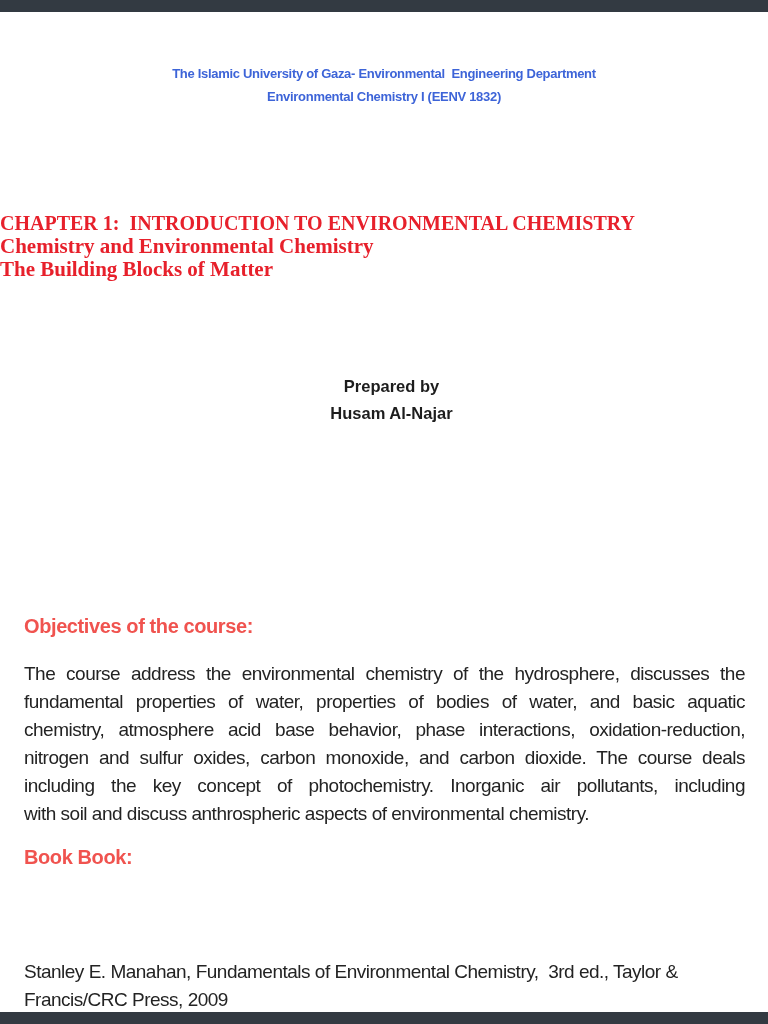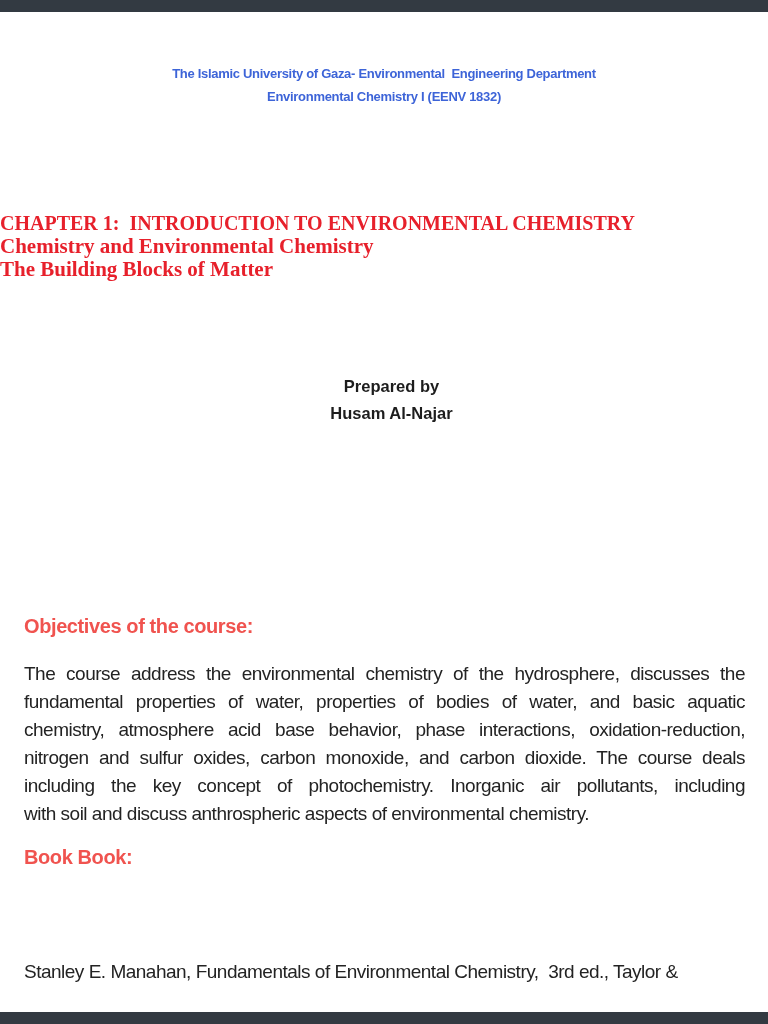--- a/index.html
+++ b/index.html
@@ -101,18 +101,19 @@
       <div class="para-line">chemistry, atmosphere acid base behavior, phase interactions, oxidation-reduction,</div>
       <div class="para-line">nitrogen and sulfur oxides, carbon monoxide, and carbon dioxide. The course deals</div>
       <div class="para-line">including the key concept of photochemistry. Inorganic air pollutants, including</div>
       <div class="para-line last">with soil and discuss anthrospheric aspects of environmental chemistry.</div>
     </div>
 
     <h2 class="coral-heading textbook-heading">Book Book:</h2>
 
     <div class="book">
       <div>Stanley E. Manahan, Fundamentals of Environmental Chemistry,  3rd ed., Taylor &amp;</div>
+      <div>Francis/CRC Press, 2009</div>
     </div>
 
   </div>
 
   <div class="bar bottom"></div>
 </div>
 
 </body></html>

